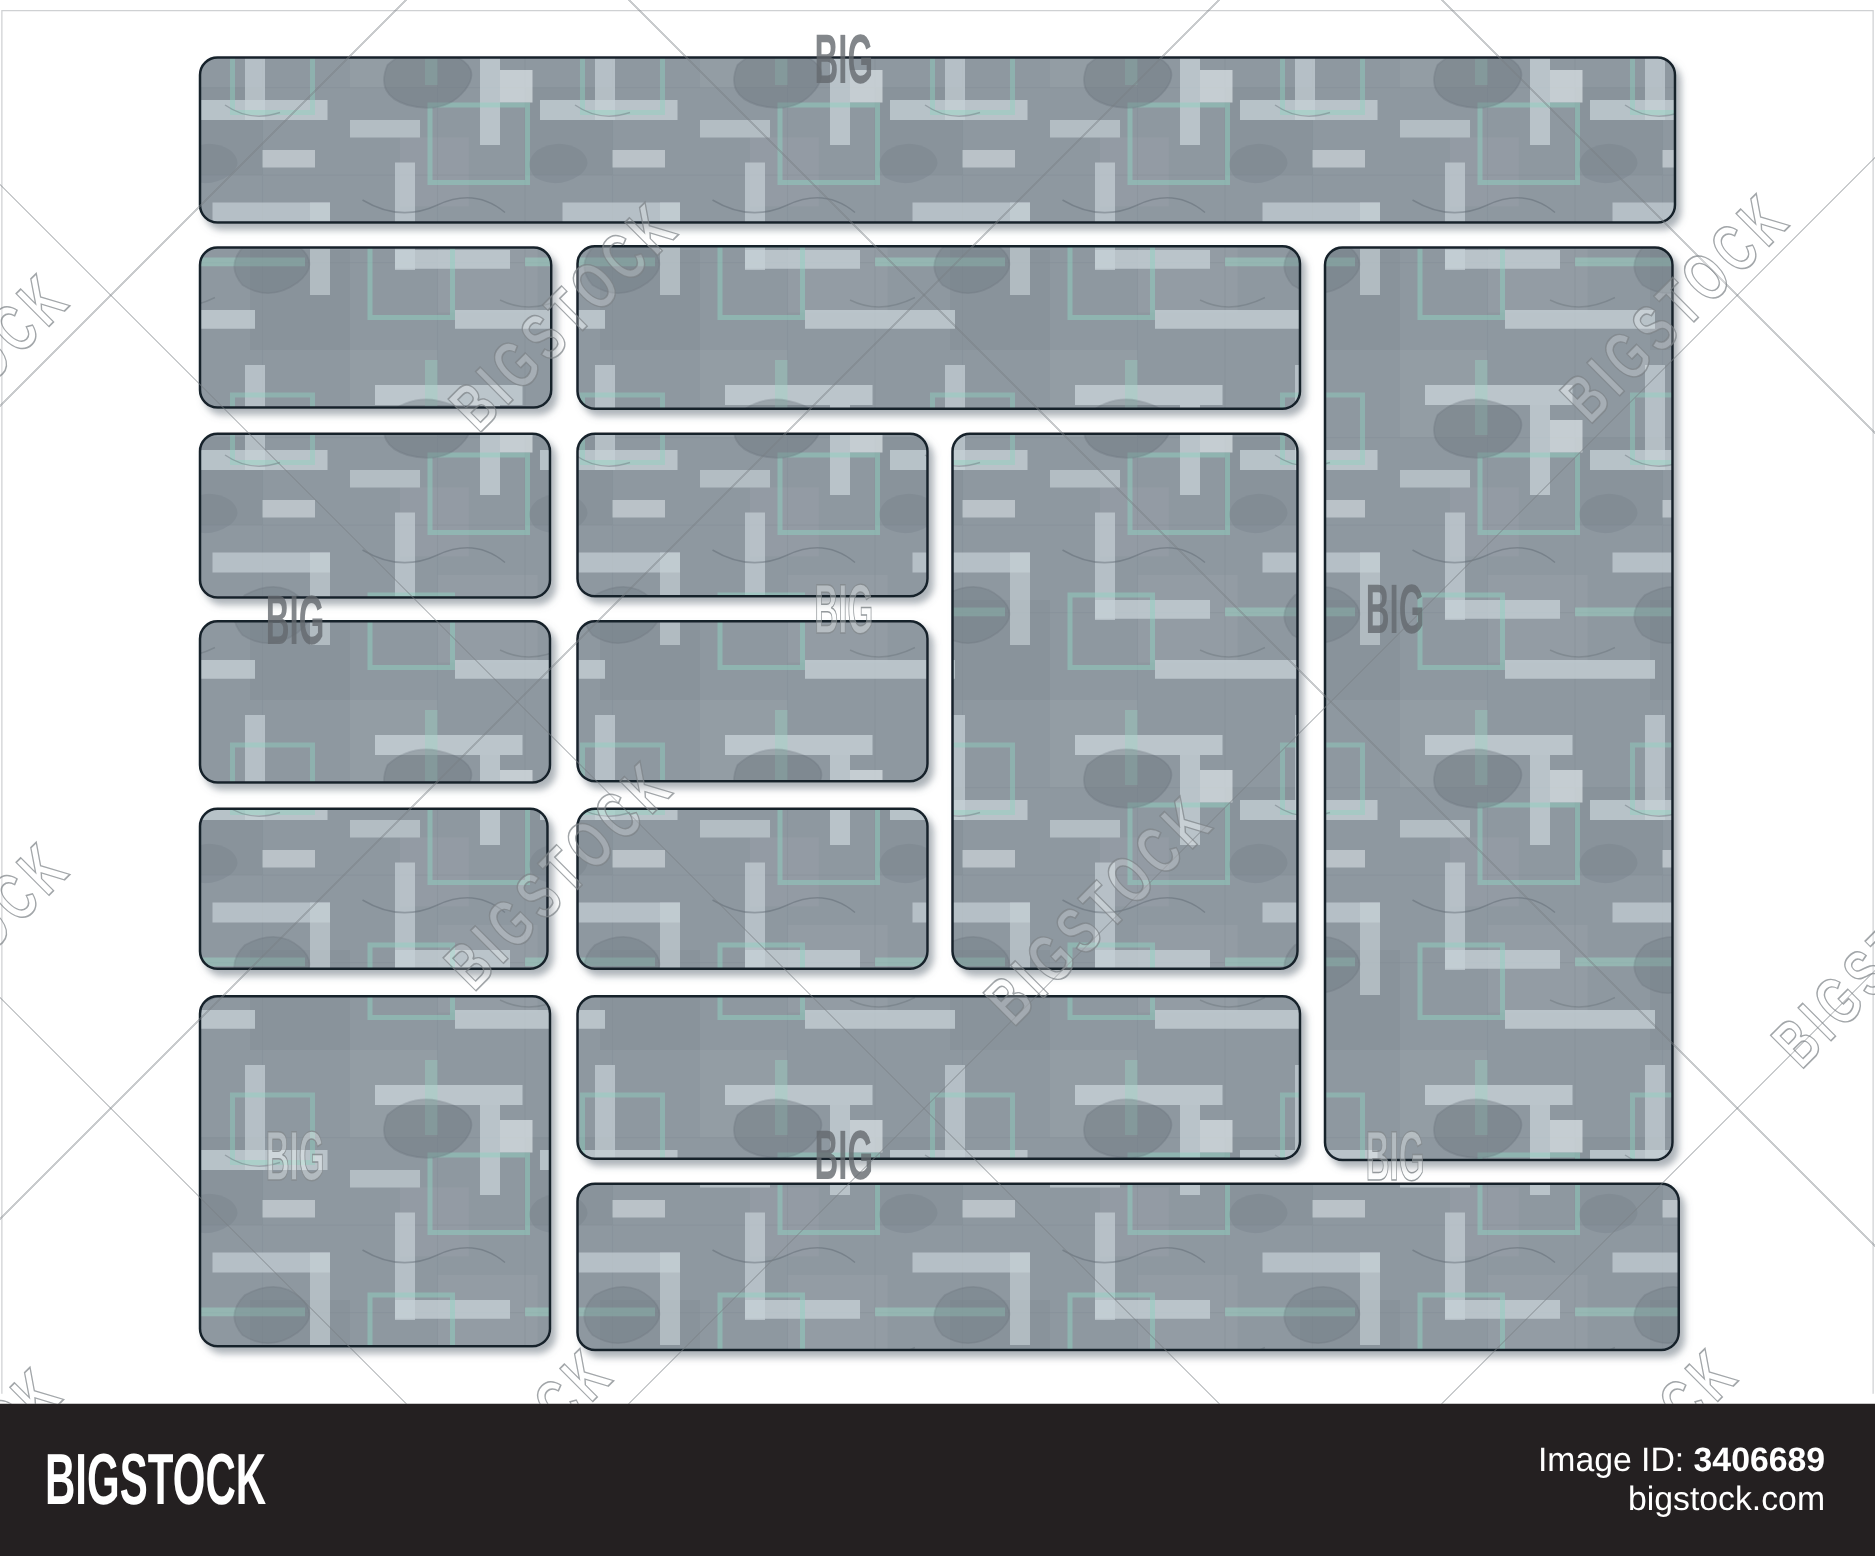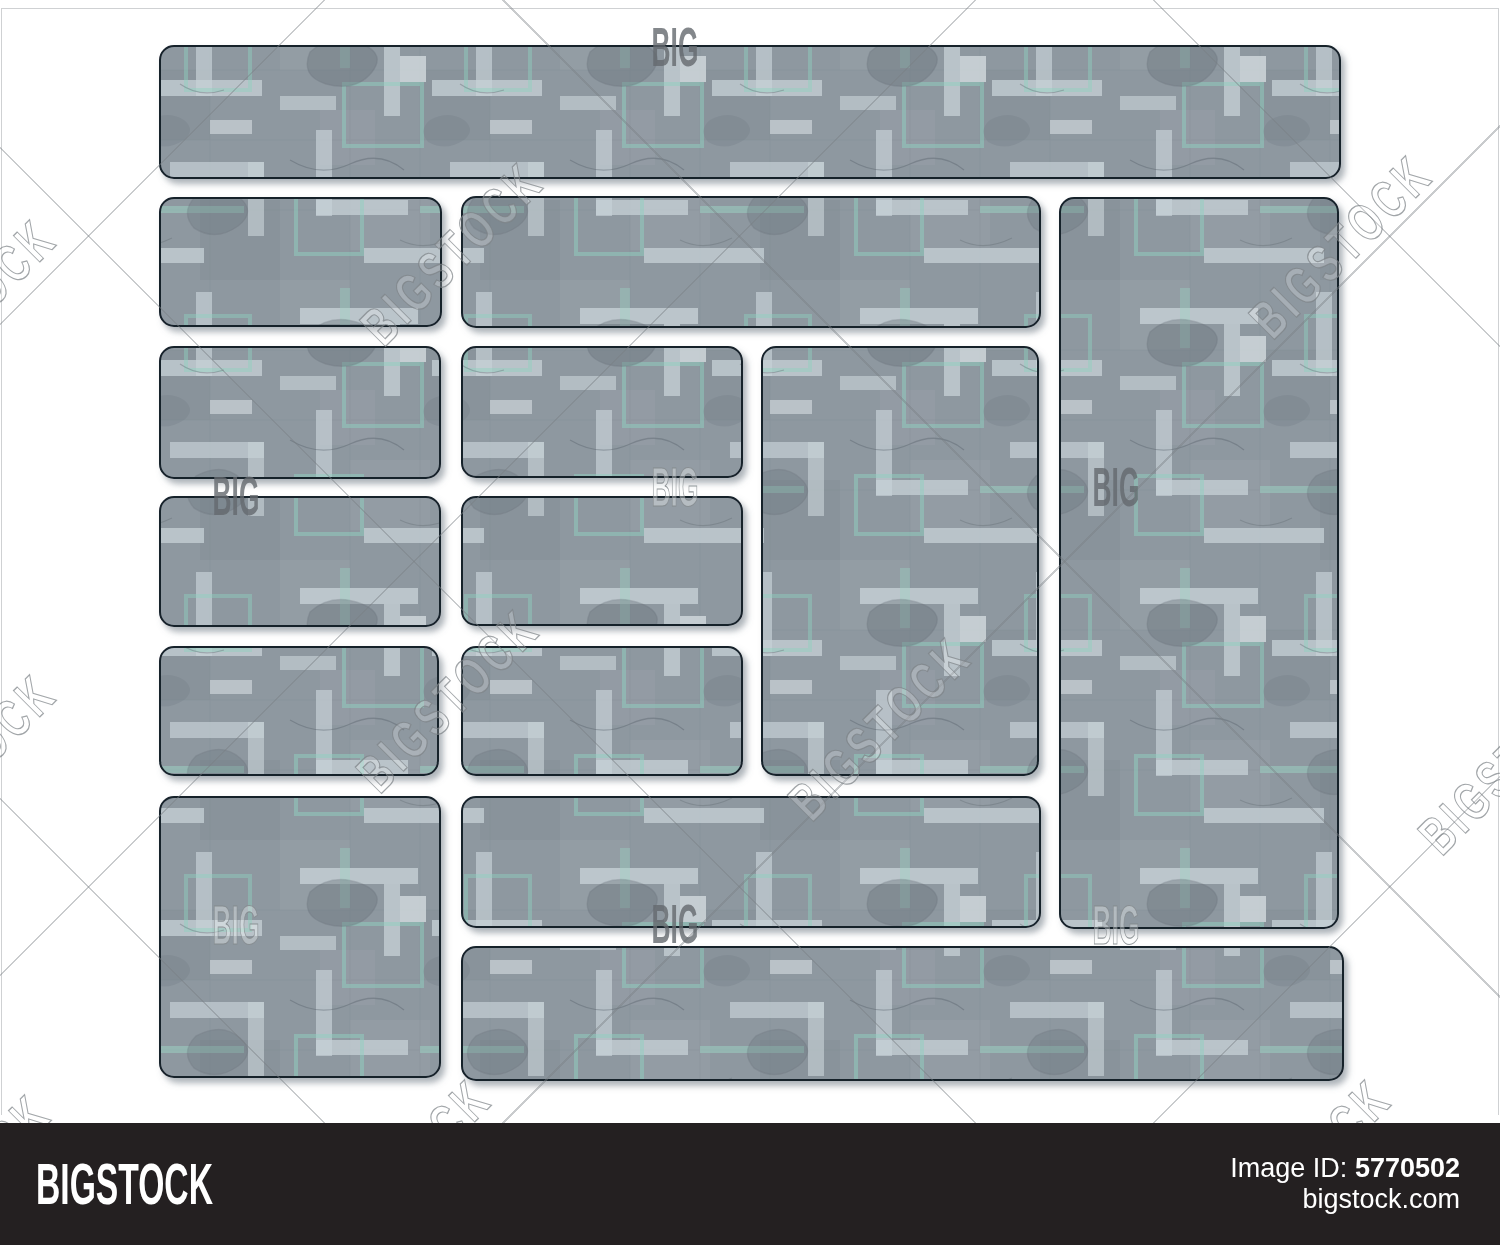--- a/index.html
+++ b/index.html
@@ -141,18 +141,18 @@
       <span class="wm wm-big outline" style="left: 675px; top: 487px;">BIG</span>
       <span class="wm wm-big solid" style="left: 1116px; top: 487px;">BIG</span>
       <span class="wm wm-big outline" style="left: 236px; top: 925px;">BIG</span>
       <span class="wm wm-big solid" style="left: 675px; top: 924px;">BIG</span>
       <span class="wm wm-big outline" style="left: 1116px; top: 925px;">BIG</span>
     </div>
 
   <div id="brand-bar" style="background: rgb(36, 32, 33); color: rgb(255, 255, 255);">
     <div id="brand-logo">BIGSTOCK</div>
     <div id="bar-right">
-      <div><span>Image ID:</span>&nbsp;<b>5770502</b></div>
+      <div><span>Image ID:</span>&nbsp;<b>3406689</b></div>
       <div>bigstock.com</div>
     </div>
   </div>
 
 </div>
 
 </body></html>

